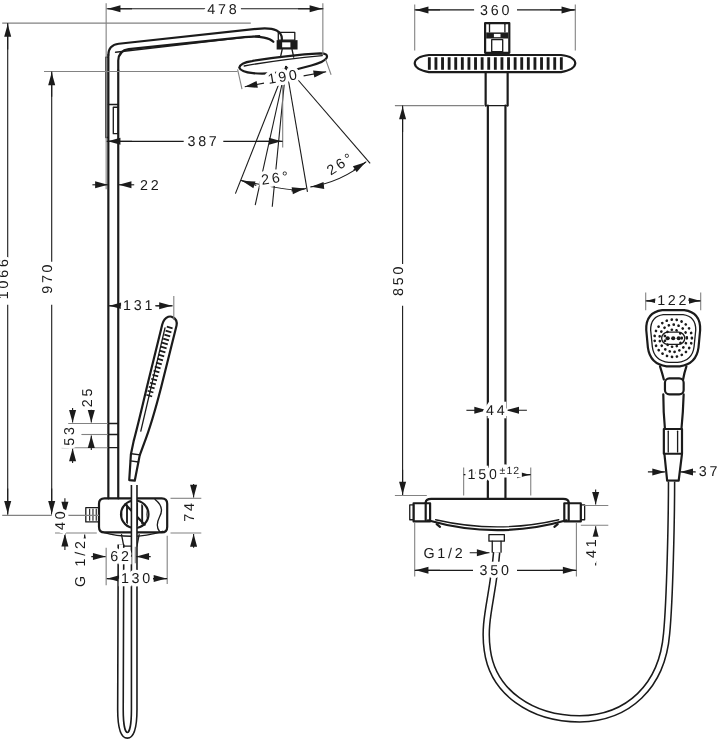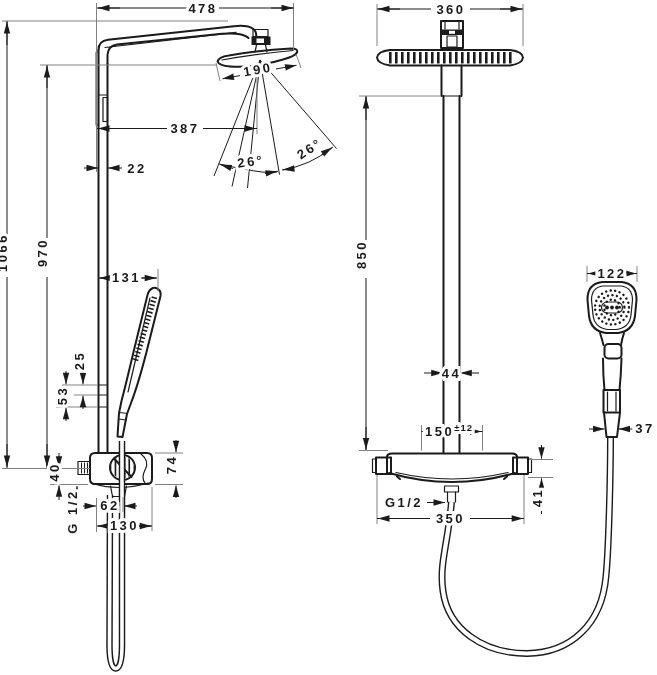--- a/index.html
+++ b/index.html
@@ -1,18 +1,18 @@
 <!DOCTYPE html>
 <html><head>
 <meta charset="utf-8">
 <style>
   html,body { margin:0; padding:0; background:#ffffff; }
   .canvas {
     position:relative; width:657px; height:675px; background:#ffffff;
-    font-family:"Liberation Sans", sans-serif; overflow:hidden;font-weight:bold;
+    font-family:"Liberation Sans", sans-serif; overflow:hidden;
   }
   svg { display:block; }
   .obj  { stroke:#1b1b1b; stroke-width:2;   fill:none; stroke-linejoin:round; stroke-linecap:round; }
   .obj1 { stroke:#1b1b1b; stroke-width:1.2; fill:none; stroke-linejoin:round; stroke-linecap:round; }
   .objf { fill:#1b1b1b; stroke:none; }
   .ext  { stroke:#828282; stroke-width:1; fill:none; }
   .dim  { stroke:#1b1b1b; stroke-width:1; fill:none; }
   .tube-o { stroke:#1b1b1b; fill:none; stroke-linecap:butt; }
   .tube-i { stroke:#ffffff; fill:none; stroke-linecap:butt; }
   .dt {

